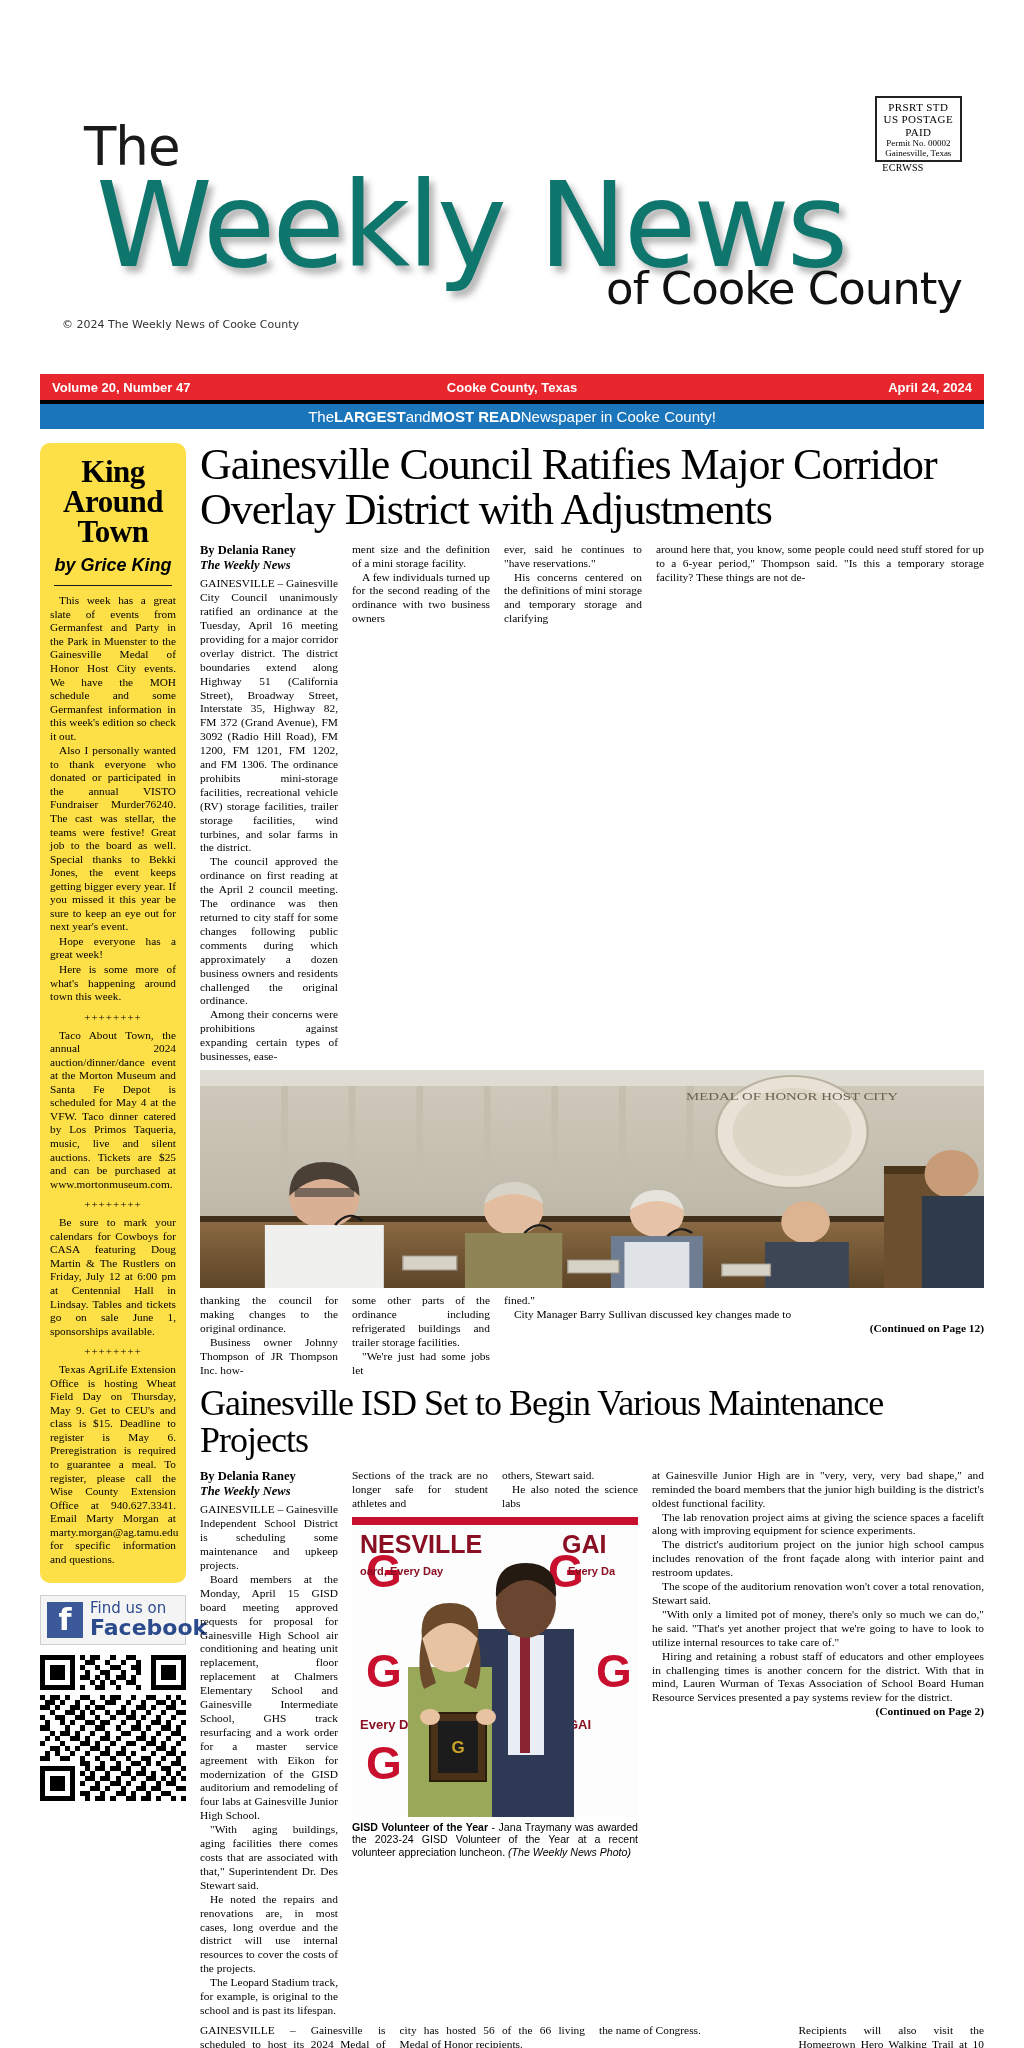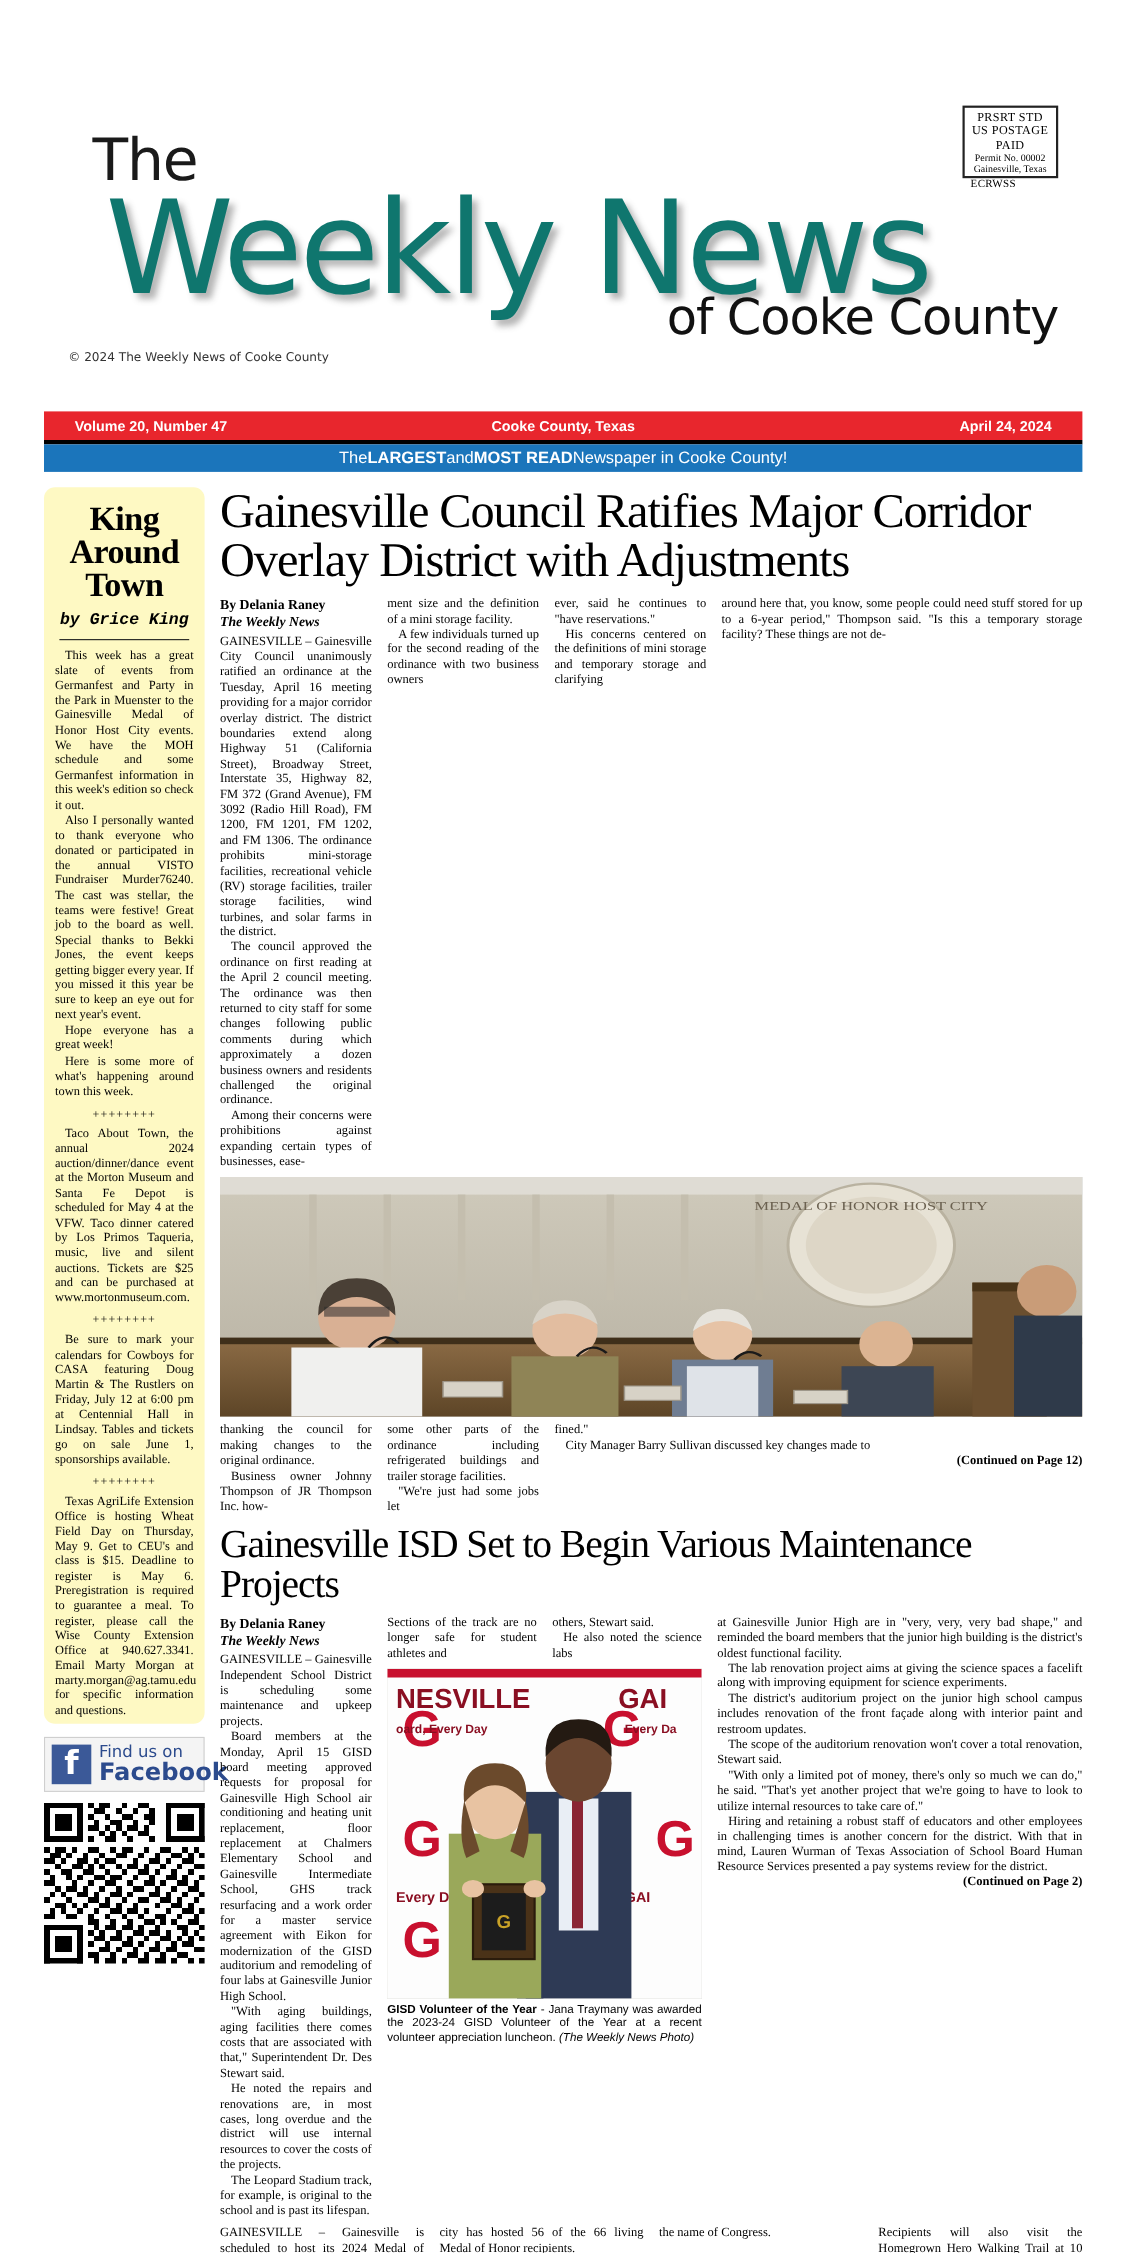--- a/index.html
+++ b/index.html
@@ -48,49 +48,49 @@
     font-family:"DejaVu Sans", sans-serif;
     font-size:11px; color:#333;
   }
 
   
   .red-bar {
     height:26px; background:#e8262d; color:#fff;
     display:flex; align-items:center; position:relative;
     font-family:"Liberation Sans", sans-serif;
     font-weight:bold; font-size:13px;
-    padding:0 28px;
+    padding:0 12px;
   }
   .red-bar .vol { }
   .red-bar .mid { position:absolute; left:0; right:0; text-align:center; }
   .red-bar .date { margin-left:auto; position:relative; z-index:2; }
   .black-rule { height:4px; background:#000; }
   .blue-bar {
     height:25px; background:#1b75bb; color:#fff;
     display:flex; align-items:center; justify-content:center;
     font-family:"Liberation Sans", sans-serif; font-size:15px;
   }
   .blue-bar b { font-weight:bold; }
 
   
   .content { display:flex; margin-top:14px; }
   .rail { width:146px; flex:0 0 146px; margin-right:14px; }
   .main { flex:1 1 auto; }
 
   
-  .kat-box { background:#fef9c3; border-radius:10px; padding:14px 10px 4px; }
+  .kat-box { background:#fde047; border-radius:10px; padding:14px 10px 16px; }
   .kat-title {
     font-family:"Liberation Serif", serif;
     font-weight:bold; font-size:31px; line-height:.96;
     text-align:center; letter-spacing:-.5px;
   }
   .kat-by {
     text-align:center; font-style:italic; font-weight:bold;
-    font-family:Liberation Mono, monospace;
-    font-size:15px; margin-top:9px;
+    font-family:Liberation Sans, sans-serif;
+    font-size:18px; margin-top:9px;
   }
   .kat-rule { border-top:1.5px solid #1a1a1a; margin:9px 4px 8px; }
   .kat-body p {
     margin:0 0 1px; font-size:11.3px; line-height:1.2;
     text-align:justify; hyphens:auto; text-indent:9px;
   }
   .kat-sep { text-align:center; font-size:11px; letter-spacing:1px; margin:7px 0 6px; }
 
   
   .fb-badge {

